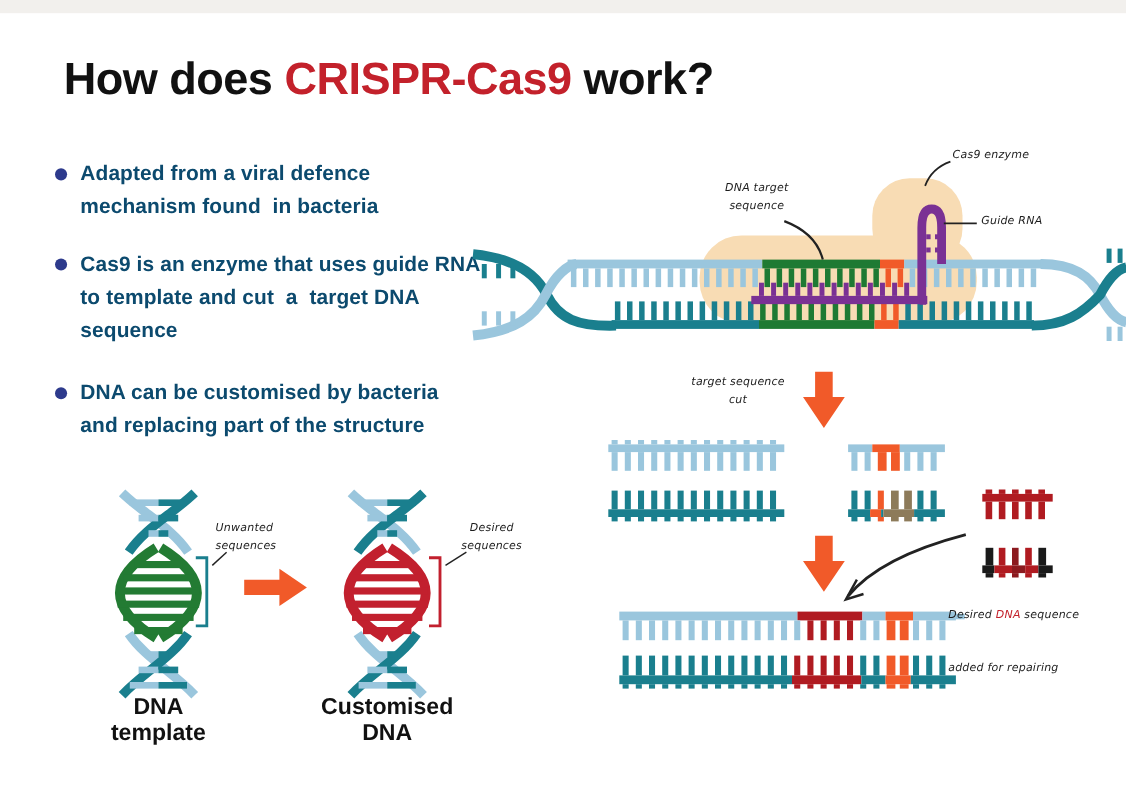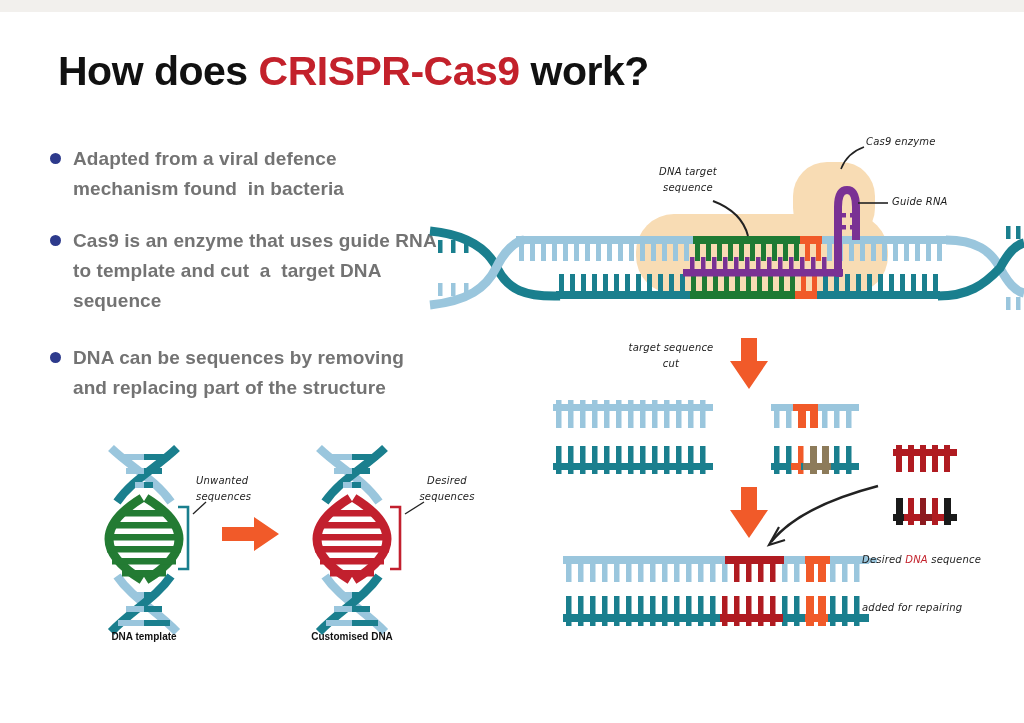--- a/index.html
+++ b/index.html
@@ -3,25 +3,25 @@
 <meta charset="utf-8">
 <style>
   html,body{margin:0;padding:0}
   body{width:1024px;height:723px;position:relative;background:#ffffff;
        font-family:"Liberation Sans",sans-serif;overflow:hidden}
   #topstrip{position:absolute;left:0;top:0;width:1024px;height:12px;background:#f2f0ed}
   #title{position:absolute;left:48px;top:38px;margin:10px;font-size:41px;font-weight:bold;
          letter-spacing:-.5px;color:#111;white-space:pre}
   .bullet{position:absolute;display:flex;align-items:flex-start}
   .dot{width:11px;height:11px;border-radius:50%;margin:9px 12px 0 0;flex:none;background:#2d3a8c}
-  .btext{font-size:19px;font-weight:bold;color:#737373;line-height:30px;
+  .btext{font-size:19px;font-weight:bold;color:#0c4a6e;line-height:30px;
          white-space:pre-wrap;letter-spacing:.1px}
   .hand{position:absolute;font-family:"DejaVu Sans",sans-serif;font-style:italic;
         font-size:10px;line-height:16px;color:#1c1c1c;white-space:pre-wrap;letter-spacing:.2px}
-  .cap{position:absolute;font-weight:bold;font-size:10px;color:#111;text-align:center}
+  .cap{position:absolute;font-weight:bold;font-size:21px;color:#111;text-align:center}
   #art{position:absolute;left:0;top:0}
 </style>
 </head>
 <body>
 
 <div id="topstrip"></div>
 
 <h1 id="title"><span>How does </span><span id="title-hl" style="color: rgb(195, 33, 43);">CRISPR-Cas9</span><span> work?</span></h1>
 
 <div class="bullet" style="left:50px;top:144px">
@@ -30,21 +30,21 @@
 mechanism found  in bacteria</div>
 </div>
 <div class="bullet" style="left:50px;top:226px">
   <span class="dot" style="background: rgb(45, 58, 140);"></span>
   <div class="btext">Cas9 is an enzyme that uses guide RNA
 to template and cut  a  target DNA
 sequence</div>
 </div>
 <div class="bullet" style="left:50px;top:343px">
   <span class="dot" style="background: rgb(45, 58, 140);"></span>
-  <div class="btext">DNA can be sequences by removing
+  <div class="btext">DNA can be customised by bacteria
 and replacing part of the structure</div>
 </div>
 
 <svg id="art" width="1024" height="723" viewBox="0 0 1024 723">
     <g>
       <rect x="636" y="214" width="252" height="80" rx="38" fill="#f8dcb4"></rect>
       <rect x="793" y="162" width="82" height="80" rx="34" fill="#f8dcb4"></rect>
     </g>
     <g>
       <rect x="516" y="236" width="177" height="8" fill="#9ac6dd"></rect>

